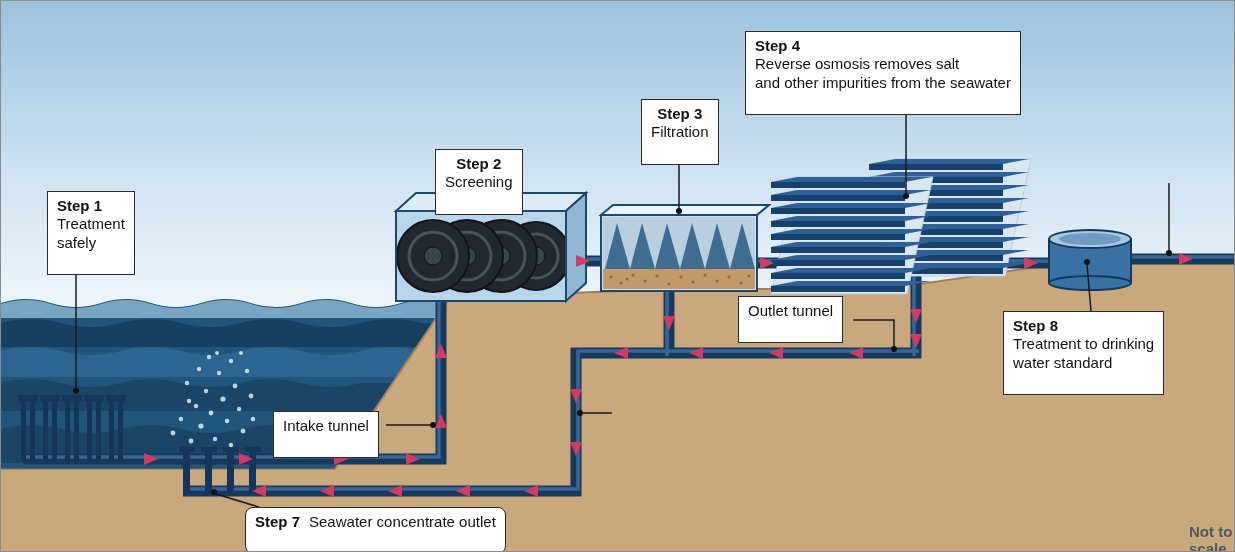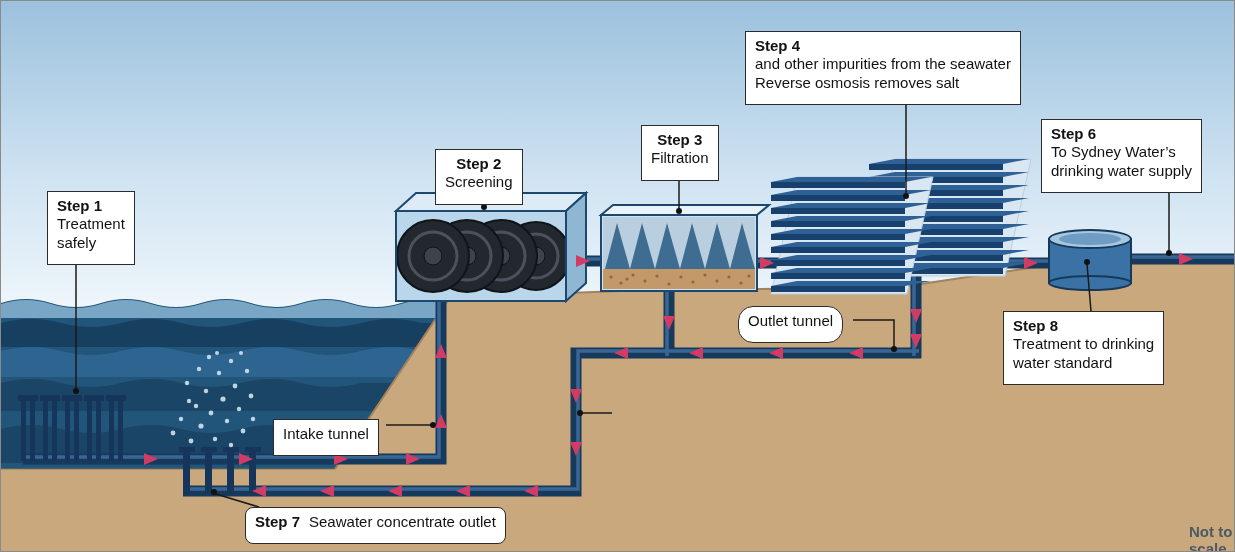--- a/index.html
+++ b/index.html
@@ -4,21 +4,21 @@
 <style>
   html,body{margin:0;padding:0;background:#fff;}
   .stage{
     position:relative;width:1235px;height:552px;overflow:hidden;
     font-family:"Liberation Sans",sans-serif;
     border:1px solid #8a8a8a;box-sizing:border-box;background:#dcebf5;
   }
   .stage svg{position:absolute;left:0;top:0;}
   .label-box{
     position:absolute;background:#ffffff;border:1px solid #2b2b2b;
-    padding:5px 9px 12px 9px;font-size:15px;line-height:1.22;color:#121212;
+    padding:5px 9px 22px 9px;font-size:15px;line-height:1.22;color:#121212;
     white-space:nowrap;
   }
   .step-title{font-weight:700;}
   .center{text-align:center;}
   .inline-title{font-weight:700;margin-right:9px;}
   .note{position:absolute;font-size:15px;color:#4d5a63;}
 </style>
 </head>
 <body>
 
@@ -283,51 +283,46 @@
   <div class="step-title">Step 1</div>
   <div>Treatment</div>
   <div>safely</div>
 </div>
 
 <div class="label-box center" style="left:434px;top:112px;margin-top:36px;">
   <div class="step-title">Step 2</div>
   <div>Screening</div>
 </div>
 
-<div class="label-box center" style="left:640px;top:124px;">
+<div class="label-box center" style="left:640px;top:98px;">
   <div class="step-title">Step 3</div>
   <div>Filtration</div>
 </div>
 
 <div class="label-box" style="left:744px;top:30px;">
   <div class="step-title">Step 4</div>
+  <div>Reverse osmosis removes salt</div>
   <div>and other impurities from the seawater</div>
-  <div>Reverse osmosis removes salt</div>
 </div>
 
 <div class="label-box" style="left:1002px;top:310px;">
   <div class="step-title">Step 8</div>
   <div>Treatment to drinking</div>
   <div>water standard</div>
 </div>
 
-<div class="label-box" style="left:1040px;top:118px;">
-  <div class="step-title">Step 6</div>
-  <div>To Sydney Water’s</div>
-  <div>drinking water supply</div>
-</div>
 
 <div class="label-box" style="left:244px;top:506px;border-radius:8px;">
   <span class="inline-title">Step 7</span><span>Seawater concentrate outlet</span>
 </div>
 
-<div class="label-box" style="left:272px;top:410px;margin-top:8px;">
+<div class="label-box" style="left:272px;top:410px;">
   <span>Intake tunnel</span>
 </div>
 
-<div class="label-box" style="left:737px;top:305px;border-radius:15px;">
+<div class="label-box" style="left:737px;top:295px;">
   <span>Outlet tunnel</span>
 </div>
 
 
 <div class="note" style="left:1188px;top:522px;font-weight:bold;">Not to scale</div>
 
 </div>
 
 </body></html>

